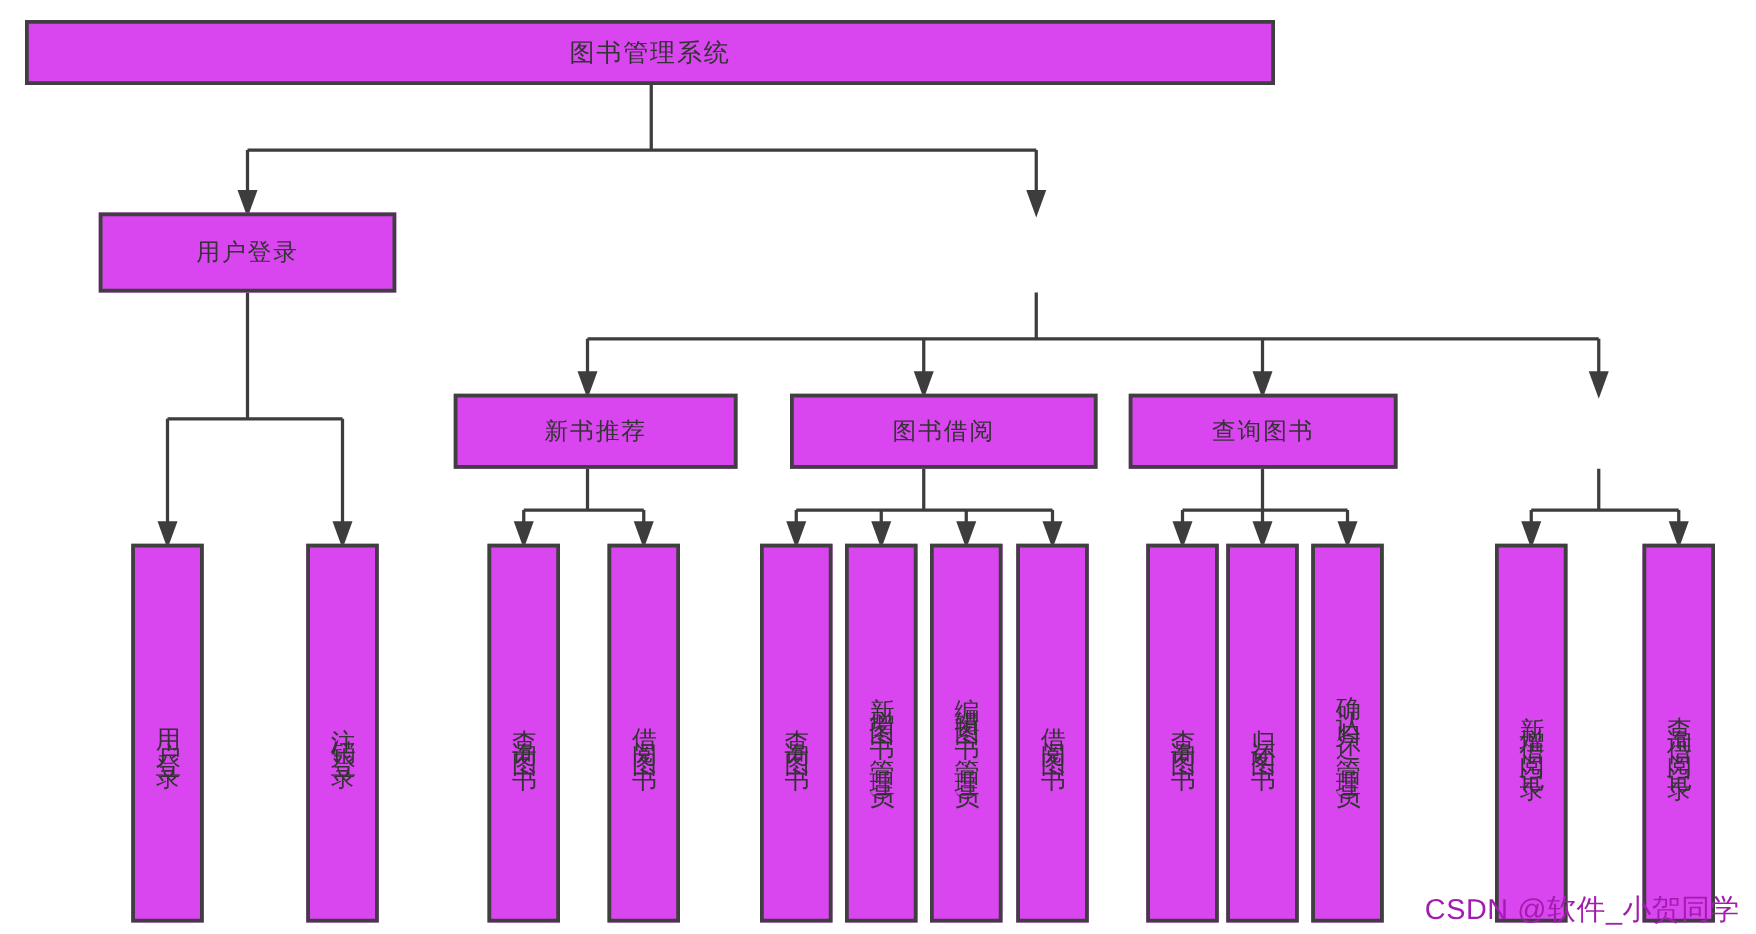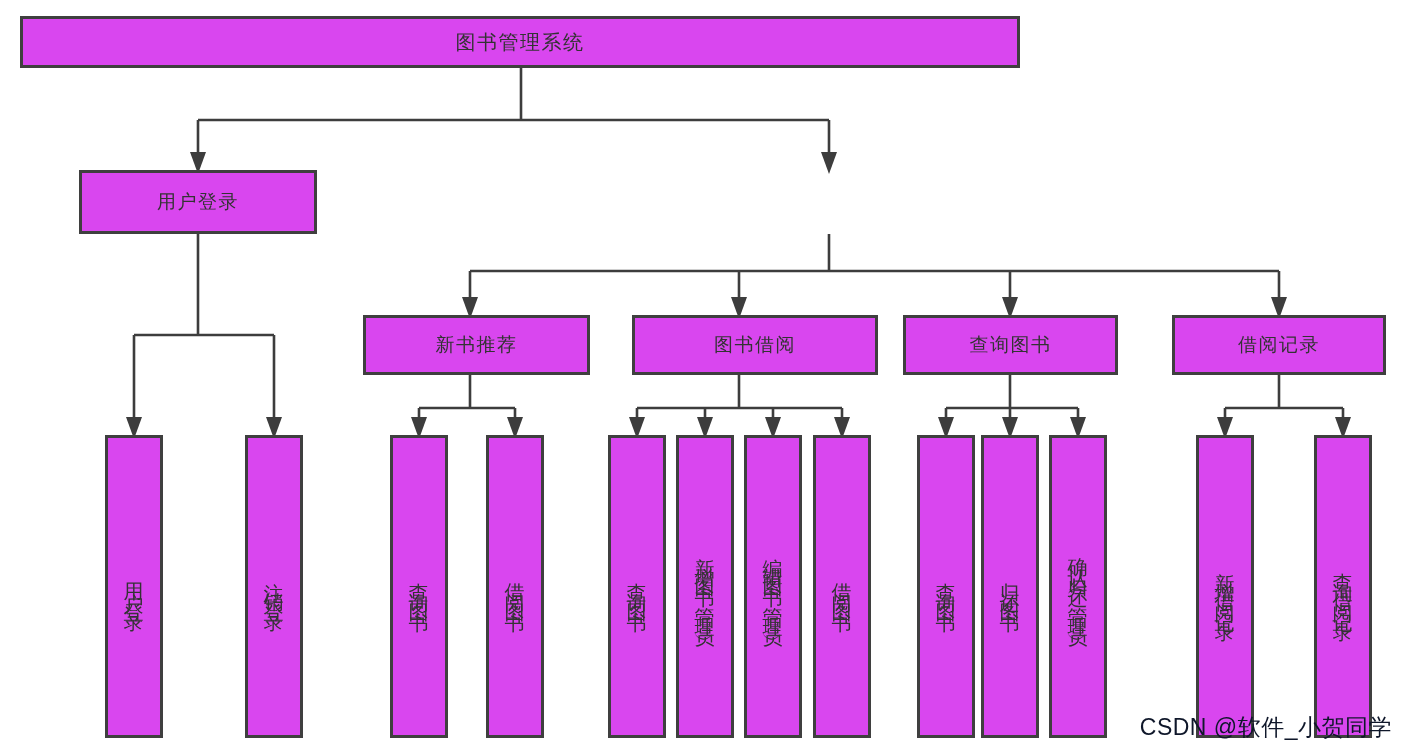--- a/index.html
+++ b/index.html
@@ -34,21 +34,21 @@
     font-size: 20px;
     line-height: 1;
     letter-spacing: 10px;
     color: #333333;
   }
   .watermark {
     position: absolute;
     top: 712px;
     right: 13px;
     font-size: 23px;
-    color: #0f172a;
+    color: #a21caf;
     letter-spacing: 0.5px;
     z-index: 5;
     white-space: nowrap;
   }
 </style>
 </head>
 <body>
 
 <div class="canvas">
 
@@ -95,23 +95,20 @@
 
   <div class="node hnode" style="left:363px;top:315px;width:227px;height:60px">
     <span>新书推荐</span>
   </div>
   <div class="node hnode" style="left:632px;top:315px;width:246px;height:60px">
     <span>图书借阅</span>
   </div>
   <div class="node hnode" style="left:903px;top:315px;width:215px;height:60px">
     <span>查询图书</span>
   </div>
-  <div class="node hnode" style="left:1172px;top:315px;width:214px;height:60px">
-    <span>借阅记录</span>
-  </div>
 
   <div class="node leaf" style="left:105px;top:435px;width:58px;height:303px">
     <span class="vtext">用户登录</span>
   </div>
   <div class="node leaf" style="left:245px;top:435px;width:58px;height:303px">
     <span class="vtext">注销登录</span>
   </div>
 
   <div class="node leaf" style="left:390px;top:435px;width:58px;height:303px">
     <span class="vtext">查询图书</span>

